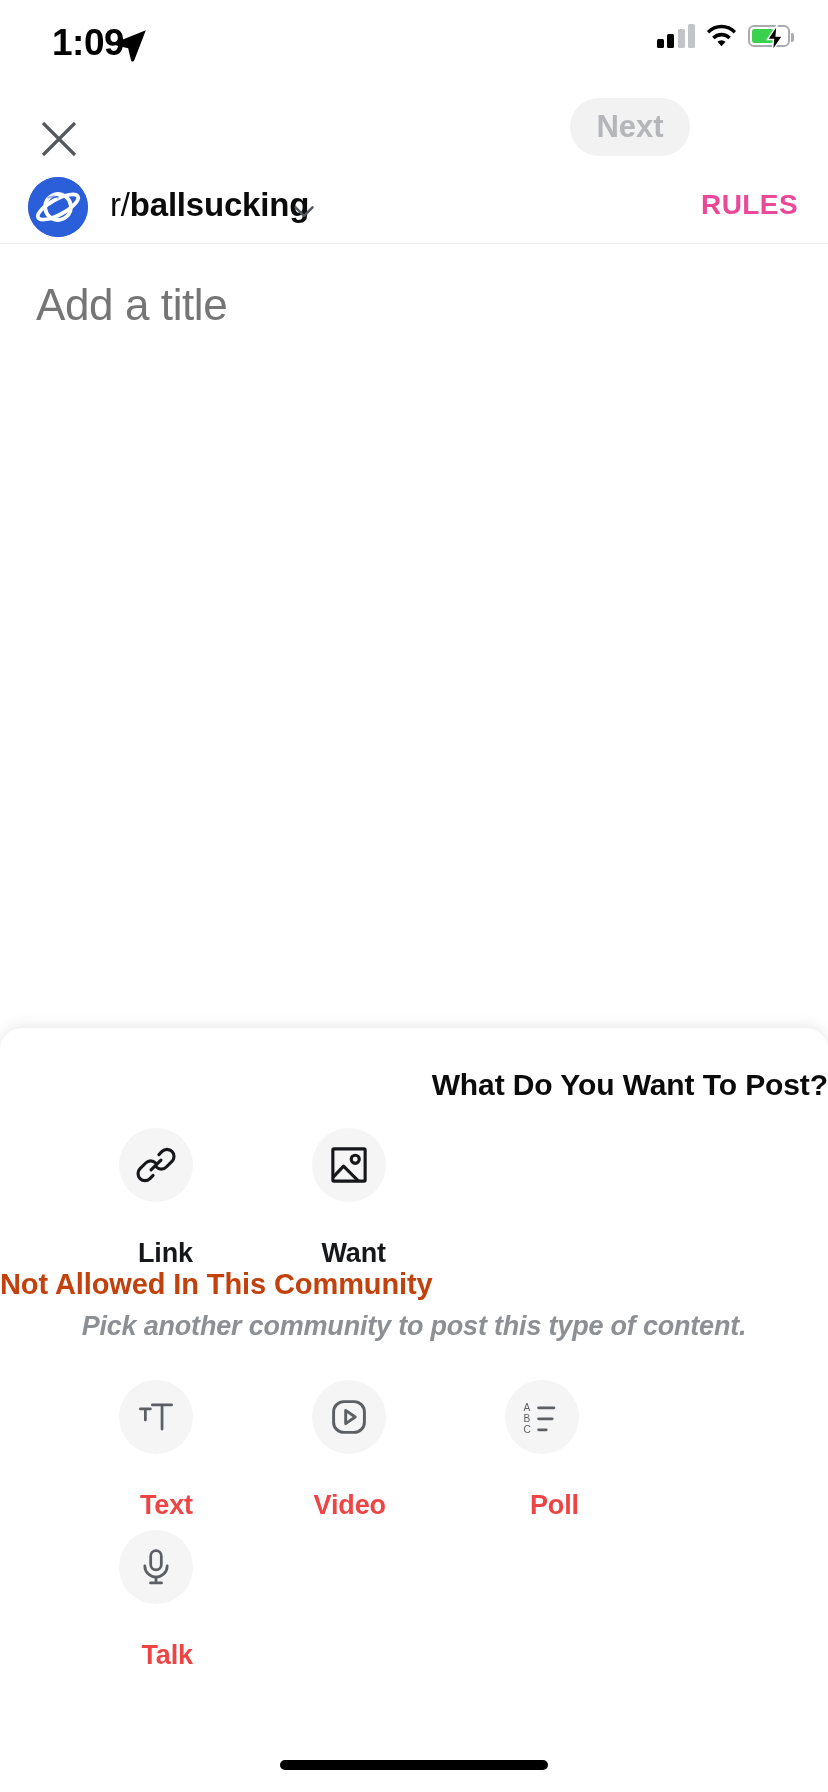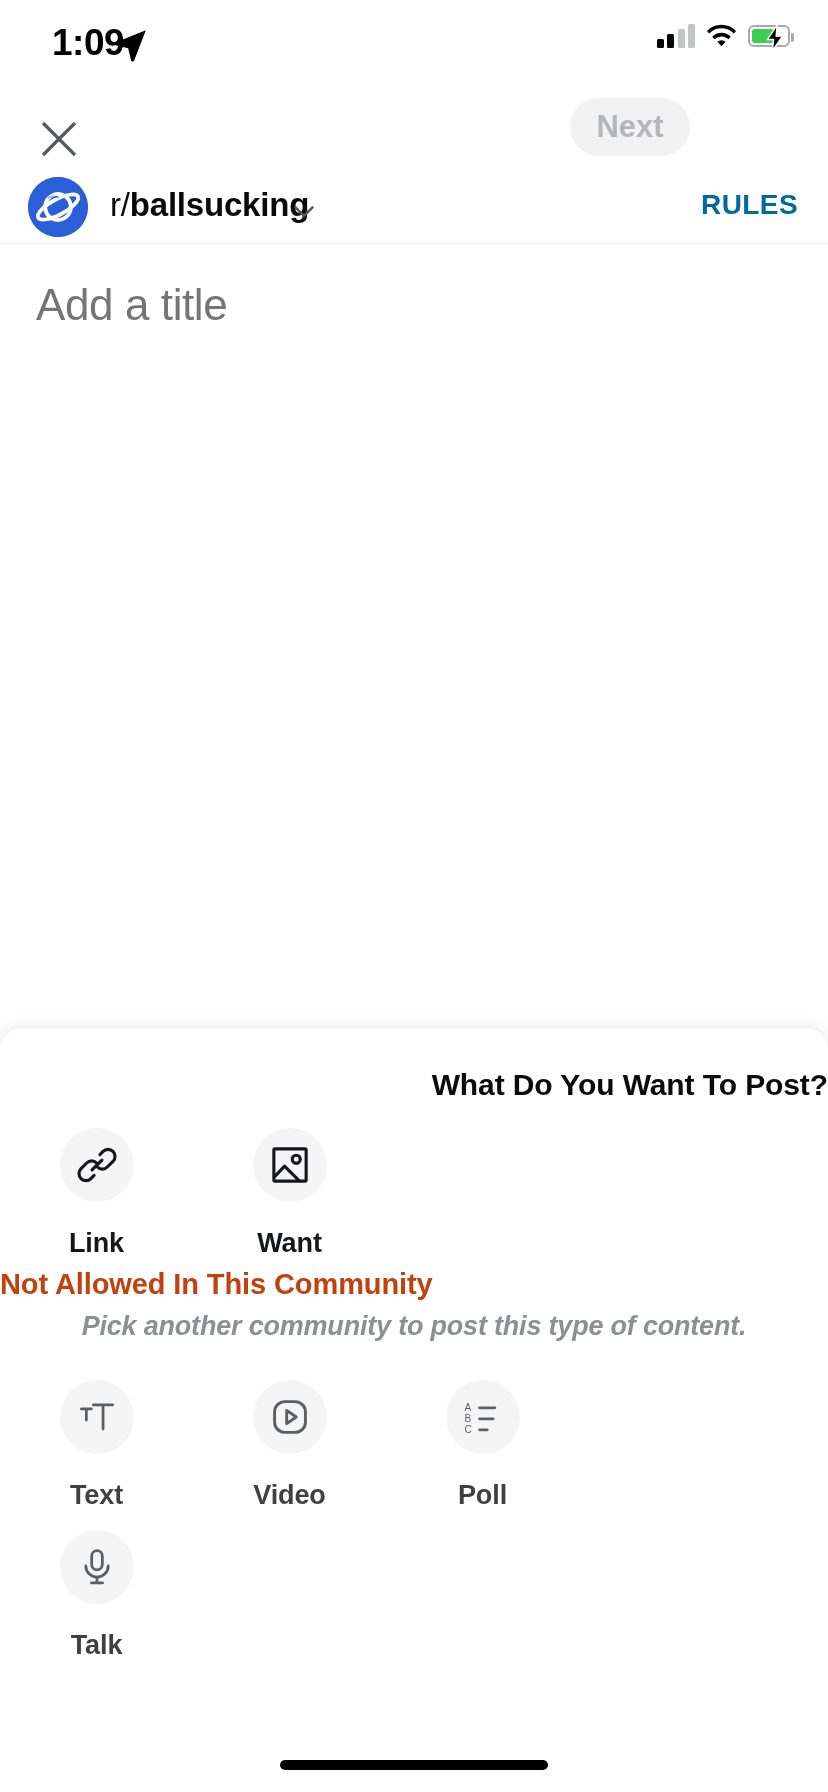--- a/index.html
+++ b/index.html
@@ -62,21 +62,21 @@
   }
   .sub-name {
     position:absolute; left:110px; top:4px;
     font-size:33px; color:#0b0b0b; letter-spacing:-0.2px; white-space:nowrap;text-align:right;
   }
   .sub-name b { font-weight:700; }
   .sub-name span.light { font-weight:400; }
   .chev { position:absolute; left:287px; top:12px; width:34px; height:34px; }
   .rules-btn {
     position:absolute; right:30px; top:7px;
-    font-size:28px; font-weight:700; color:#0369a1; letter-spacing:0.4px;
+    font-size:28px; font-weight:700; color:#ec4899; letter-spacing:0.4px;
   }
 
   
   .title-input {
     position:absolute; top:280px; left:36px; width:700px;
     font-size:44px; color:#ec4899; font-weight:400; letter-spacing:-0.4px;
     background:transparent; border:none; outline:none;
     font-family:"Liberation Sans", sans-serif;
   }
 
@@ -88,31 +88,31 @@
   }
   .sheet-title {
     position:absolute; top:40px; left:0; width:100%;
     text-align:right; font-size:30px; font-weight:700; color:#0b0b0b;
     letter-spacing:-0.1px;
   }
 
   .row { position:absolute; left:0; width:828px; display:flex; }
   .cell {
     width:193px; display:flex; flex-direction:column;
-    align-items:center; gap:6px;
+    align-items:flex-end; gap:16px;
   }
   .cell .bubble {
     width:74px; height:74px; border-radius:50%;
     background:#f5f5f6; display:flex; align-items:center; justify-content:center;
   }
   .cell .lbl {
     margin-top:20px; font-size:27px; font-weight:700; color:#16171a;
     letter-spacing:-0.1px; text-align:center;
   }
-  .cell.disabled .lbl { color:#404040; }
+  .cell.disabled .lbl { color:#ef4444; }
 
   .row-allowed { top:100px; }
   .row-blocked1 { top:352px; }
   .row-blocked2 { top:502px; }
 
   .notice-head {
     position:absolute; top:240px; left:0; width:100%; text-align:left;
     font-size:29px; font-weight:700; color:#c2410c; letter-spacing:-0.1px;
   }
   .notice-sub {

